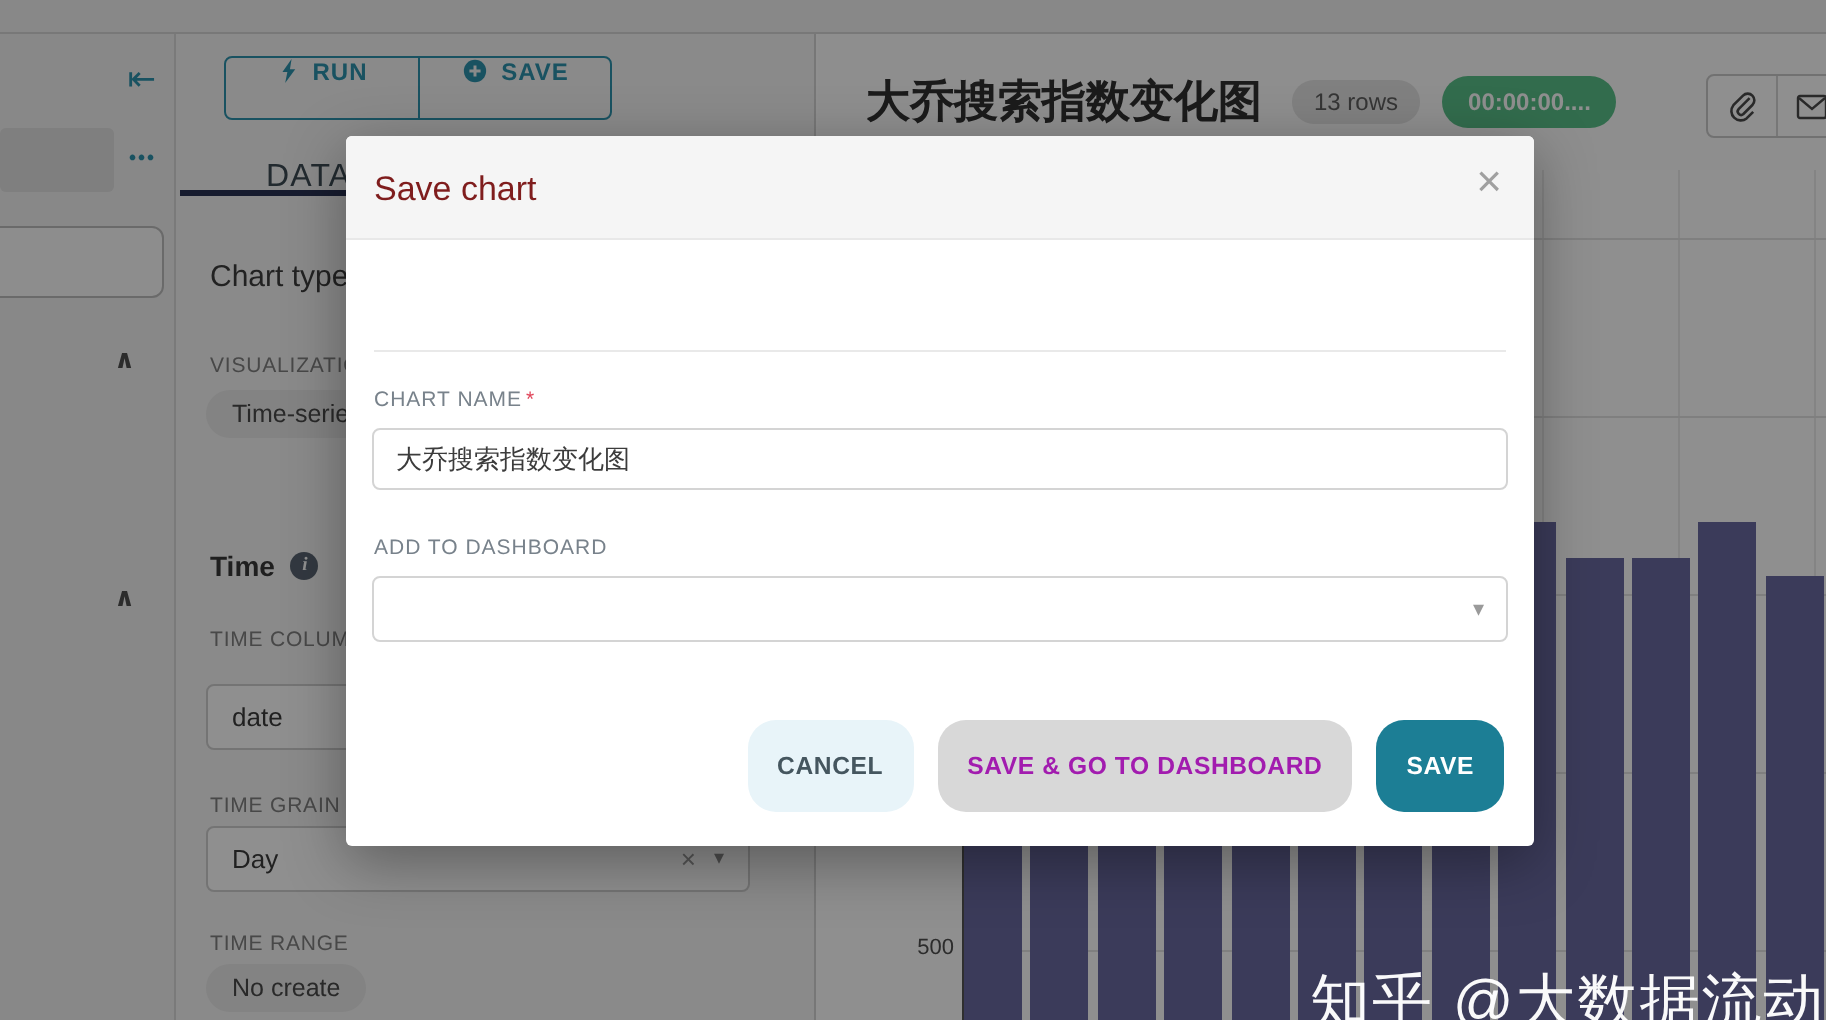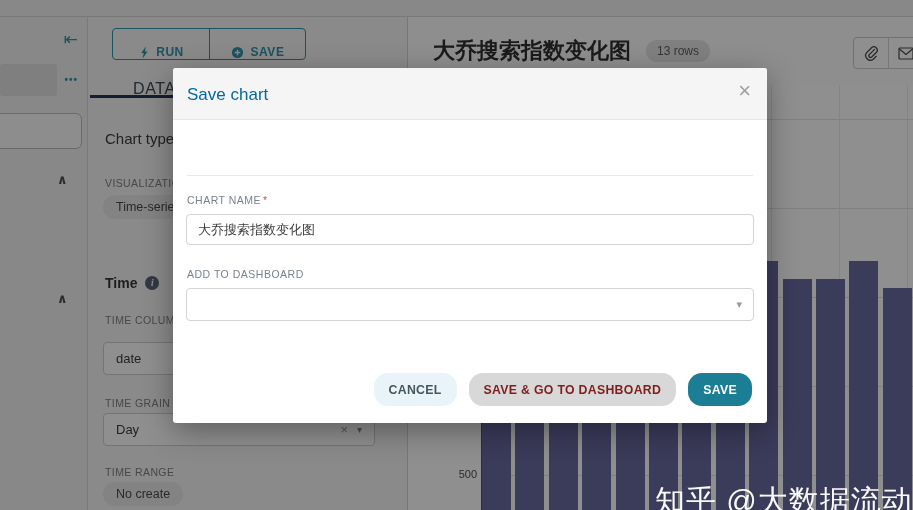--- a/index.html
+++ b/index.html
@@ -13,21 +13,21 @@
   .col1 { position:absolute; left:0; top:17px; width:88px; height:493px; background:#f2f2f2; border-right:1px solid #d9d9d9; }
   .collapse-ic { position:absolute; right:9px; top:14px; color:#2e93ad; font-size:17px; line-height:1; }
   .ds-box { position:absolute; left:0; top:47px; width:57px; height:32px; background:#e2e2e2; border-radius:3px; }
   .dots-ic { position:absolute; right:9px; top:57px; color:#2e93ad; font-size:10px; font-weight:bold; letter-spacing:1px; }
   .search-box { position:absolute; left:-8px; top:96px; width:90px; height:36px; border:1px solid #bdbdbd; border-radius:6px; background:#fcfcfc; }
   .chev { position:absolute; left:57px; color:#4f4f4f; font-size:13px; font-weight:bold; }
   .chev.c1 { top:155px; } .chev.c2 { top:274px; }
 
   .col2 { position:absolute; left:88px; top:17px; width:320px; height:493px; background:#f6f6f6; border-right:1px solid #d4d4d4; }
   .btn-group { position:absolute; left:24px; top:11px; display:flex; border:1px solid #2e93ad; border-radius:4px; overflow:hidden; }
-  .tool-btn { width:96px; height:30px; display:flex; align-items:flex-end; justify-content:center; gap:7px; color:#2e93ad; font-size:12px; font-weight:bold; letter-spacing:.5px; background:transparent; border:none; cursor:pointer; }
+  .tool-btn { width:96px; height:30px; display:flex; align-items:flex-start; justify-content:center; gap:7px; color:#2e93ad; font-size:12px; font-weight:bold; letter-spacing:.5px; background:transparent; border:none; cursor:pointer; }
   .tool-btn + .tool-btn { border-left:1px solid #2e93ad; }
   .tool-btn svg { display:block; }
   .tab-label { position:absolute; left:45px; top:63px; font-size:16px; font-weight:normal; color:#3e4b55; letter-spacing:.6px; }
   .tab-underline { position:absolute; left:2px; top:78px; width:90px; height:3px; background:#2a3254; }
 
   .sec-head { position:absolute; left:17px; font-size:15px; color:#3d3d3d; font-weight:500; white-space:nowrap; }
   .field-label { position:absolute; left:17px; font-size:10.5px; color:#808080; letter-spacing:.4px; white-space:nowrap; }
   .pill { position:absolute; left:15px; background:#e9e9e9; border-radius:13px; padding:5px 13px; font-size:12.5px; color:#4a4a4a; white-space:nowrap; }
   .sel { position:absolute; left:15px; width:272px; height:33px; background:#fff; border:1px solid #cfcfcf; border-radius:4px; display:flex; align-items:center; padding:0 12px; font-size:13px; color:#3c3c3c; }
   .sel .sel-icons { margin-left:auto; display:flex; gap:9px; align-items:center; }
@@ -50,40 +50,40 @@
   .tick-label { position:absolute; width:40px; left:28px; text-align:right; font-size:11px; color:#4f4f4f; }
   .bar { position:absolute; bottom:0; width:29px; background:#6a69a0; }
 
   
   .dim { position:absolute; inset:0; background:rgba(0,0,0,0.44); z-index:40; }
   .watermark { position:absolute; left:655px; top:449px; z-index:45; color:rgba(255,255,255,0.97); font-size:30px; letter-spacing:1px; white-space:nowrap;margin-top:32px; }
 
   
   .modal { position:absolute; left:173px; top:68px; width:594px; height:355px; background:#fff; border-radius:3px; z-index:100; box-shadow:0 8px 30px rgba(0,0,0,.35); }
   .modal-header { position:absolute; left:0; top:0; right:0; height:52px; background:#f5f5f5; border-bottom:1px solid #e8e8e8; border-radius:3px 3px 0 0; }
-  .modal-title { position:absolute; left:14px; top:17px; font-size:17px; color:#0369a1; }
+  .modal-title { position:absolute; left:14px; top:17px; font-size:17px; color:#7f1d1d; }
   .modal-close { position:absolute; right:16px; top:12px; font-size:22px; color:#a0a0a0; cursor:pointer; line-height:1; }
   .radio-row { position:absolute; left:15px; top:67px; display:flex; gap:24px; align-items:center; }
   .radio-item { display:flex; align-items:center; gap:8px; font-size:13.5px; color:#3c3c3c; cursor:pointer; }
   .radio-circ { width:16px; height:16px; border-radius:50%; border:1.5px solid #cfcfcf; background:#fff; position:relative; }
   .radio-item.disabled { color:#c8c8c8; }
   .radio-item.disabled .radio-circ { border-color:#ddd; background:#fafafa; }
   .radio-item.selected .radio-circ { border:none; background:#1a9dc0; }
   .radio-item.selected .radio-circ::after { content:""; position:absolute; left:5px; top:5px; width:6px; height:6px; border-radius:50%; background:#fff; }
   .modal-divider { position:absolute; left:14px; right:14px; top:107px; height:1px; background:#e9e9e9; }
   .m-label { position:absolute; left:14px; font-size:10.5px; color:#78828b; letter-spacing:.5px;text-align:right; }
   .req { color:#e0455a; margin-left:2px; }
   .name-input { position:absolute; left:13px; top:146px; width:568px; height:31px; border:1px solid #d4d4d4; border-radius:4px; padding:0 11px; font-size:13px; color:#3c3c3c; font-family:inherit; }
   .dash-select { position:absolute; left:13px; top:220px; width:568px; height:33px; border:1px solid #d4d4d4; border-radius:4px; display:flex; align-items:center; padding:0 11px; font-size:13.5px; color:#4e5a64; cursor:pointer; }
   .dash-select .b { font-weight:bold; color:#3e4a54; }
   .dash-select .caret { margin-left:auto; color:#9a9a9a; font-size:11px; }
   .modal-footer { position:absolute; right:15px; bottom:17px; display:flex; gap:12px; }
-  .m-btn { height:33px; border:none; border-radius:14px; font-size:12.3px; font-weight:bold; letter-spacing:.3px; padding:0 15px; cursor:pointer; font-family:inherit; }
+  .m-btn { height:46px; border:none; border-radius:14px; font-size:12.3px; font-weight:bold; letter-spacing:.3px; padding:0 15px; cursor:pointer; font-family:inherit; }
   .m-btn.cancel { background:#e8f4f9; color:#45565f; }
-  .m-btn.savego { background:#d8d8d8; color:#7f1d1d; }
+  .m-btn.savego { background:#d8d8d8; color:#a21caf; }
   .m-btn.save { background:#1c7e95; color:#fff; }
 </style>
 </head>
 <body>
 
 <div class="stage">
 
   <div class="topstrip"></div>
 
   <div class="col1">
@@ -137,20 +137,21 @@
       </span>
     </div>
 
     <div class="field-label" style="top:449px">TIME RANGE</div>
     <div class="pill" style="top:465px">No create</div>
   </div>
 
   <div class="col3-header">
     <div class="chart-title">大乔搜索指数变化图</div>
     <div class="rows-badge">13 rows</div>
+    <div class="timer-badge">00:00:00....</div>
     <div class="icon-group">
       <div class="icon-cell">
         <svg width="16" height="16" viewBox="0 0 16 16" fill="none" stroke="currentColor" stroke-width="1.3">
           <path d="M11.8 4.1 L6.3 9.6 a1.7 1.7 0 0 0 2.4 2.4 L13.2 7.5 a3.3 3.3 0 0 0 -4.7 -4.7 L3.7 7.6 a4.7 4.7 0 0 0 6.6 6.6 L13.6 10.9"></path>
         </svg>
       </div>
       <div class="icon-cell">
         <svg width="16" height="13" viewBox="0 0 16 13" fill="none" stroke="currentColor" stroke-width="1.2">
           <rect x="1" y="1" width="14" height="11" rx="1"></rect>
             <path d="M1.5 2 L8 7.5 L14.5 2"></path>

